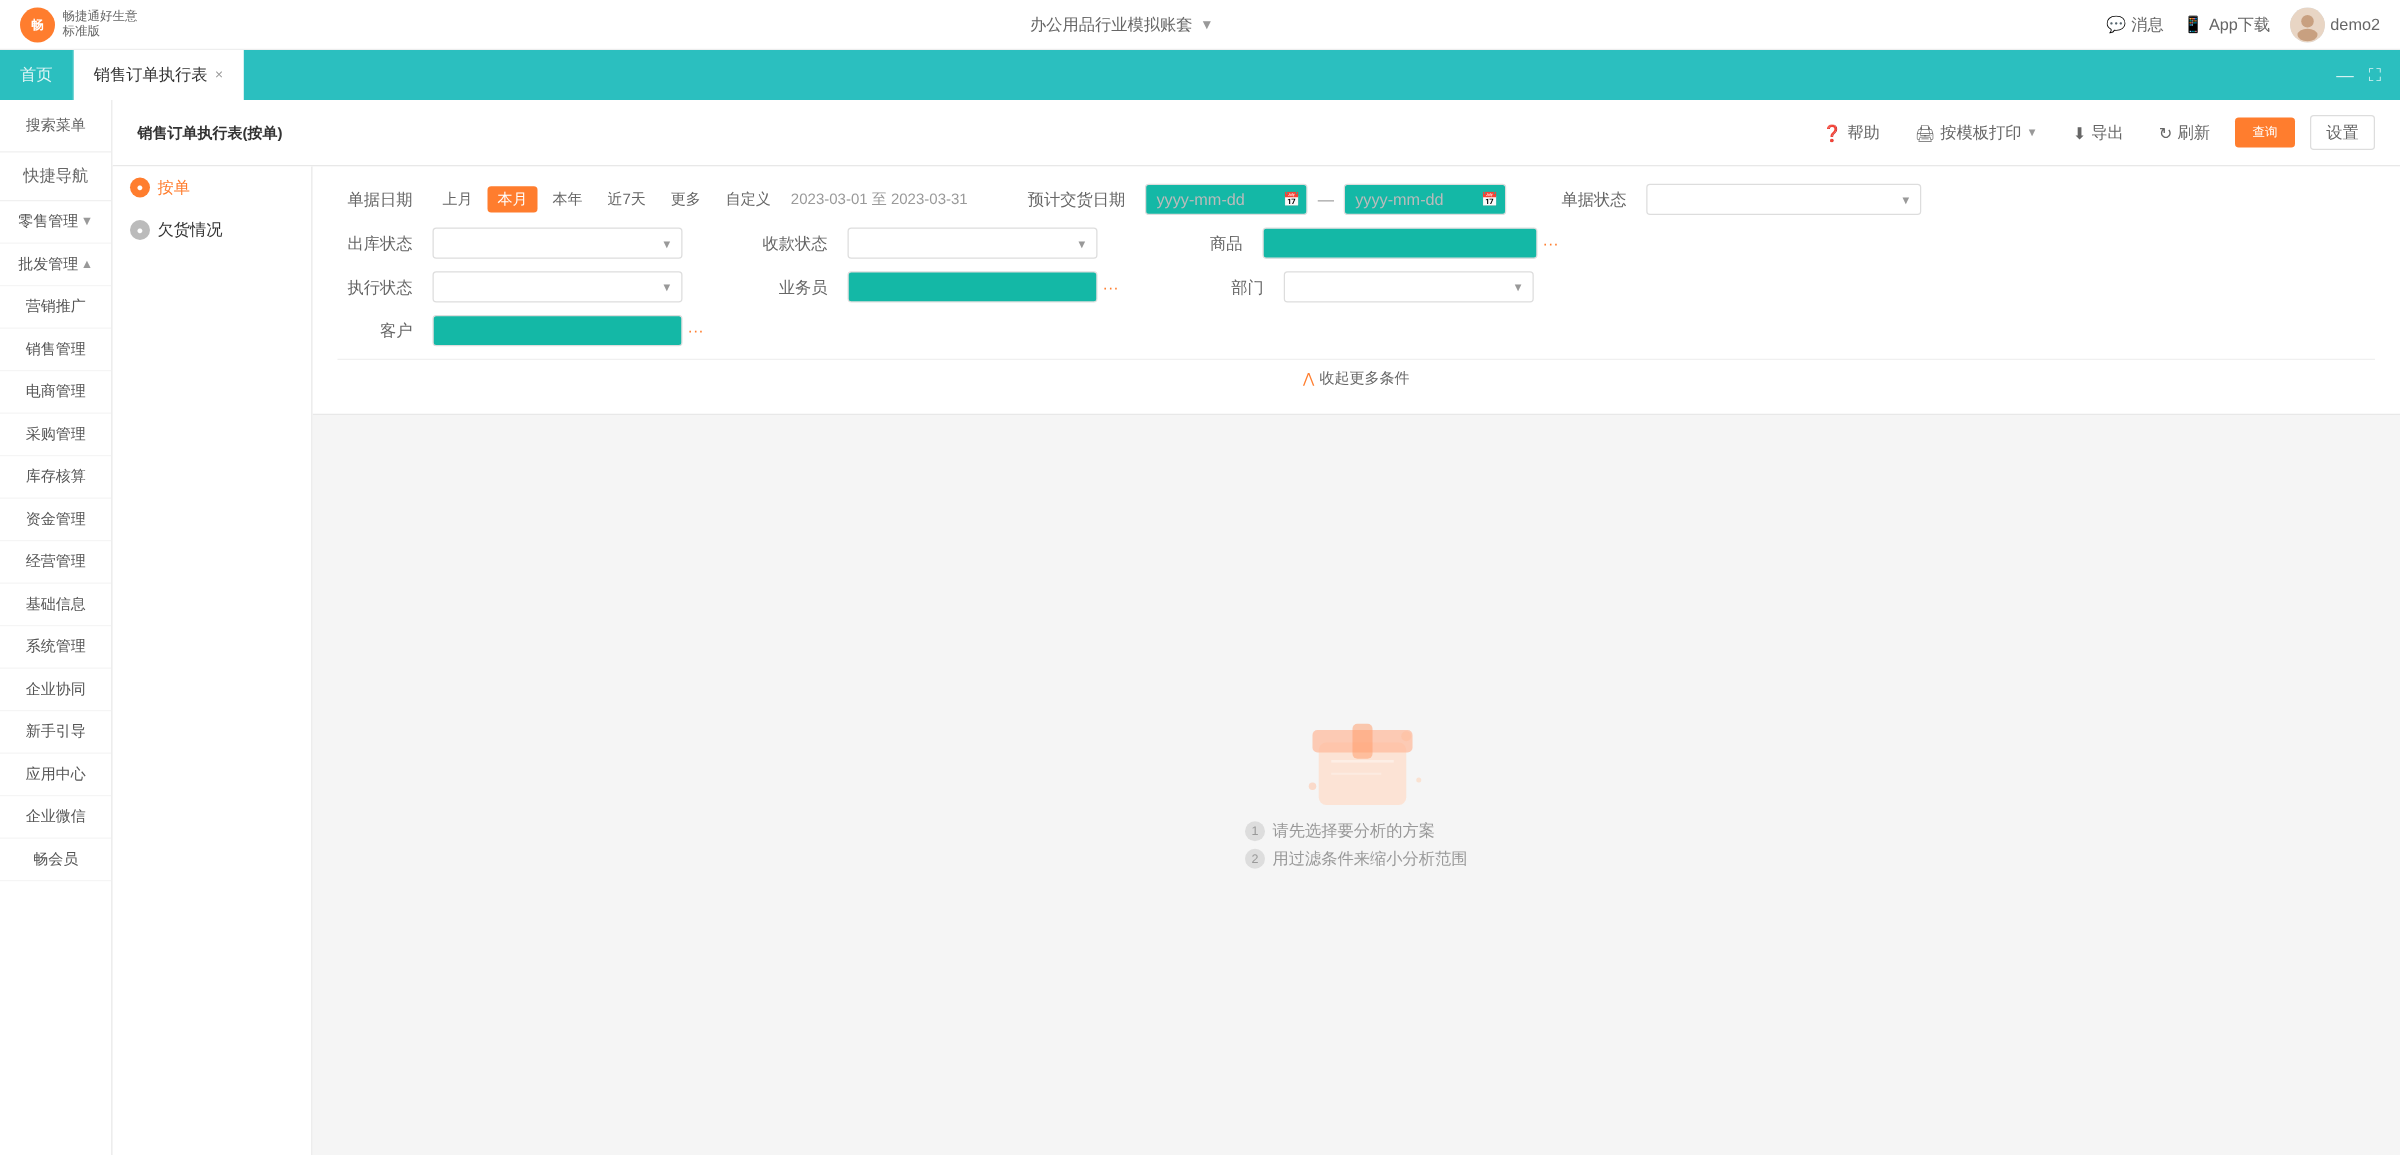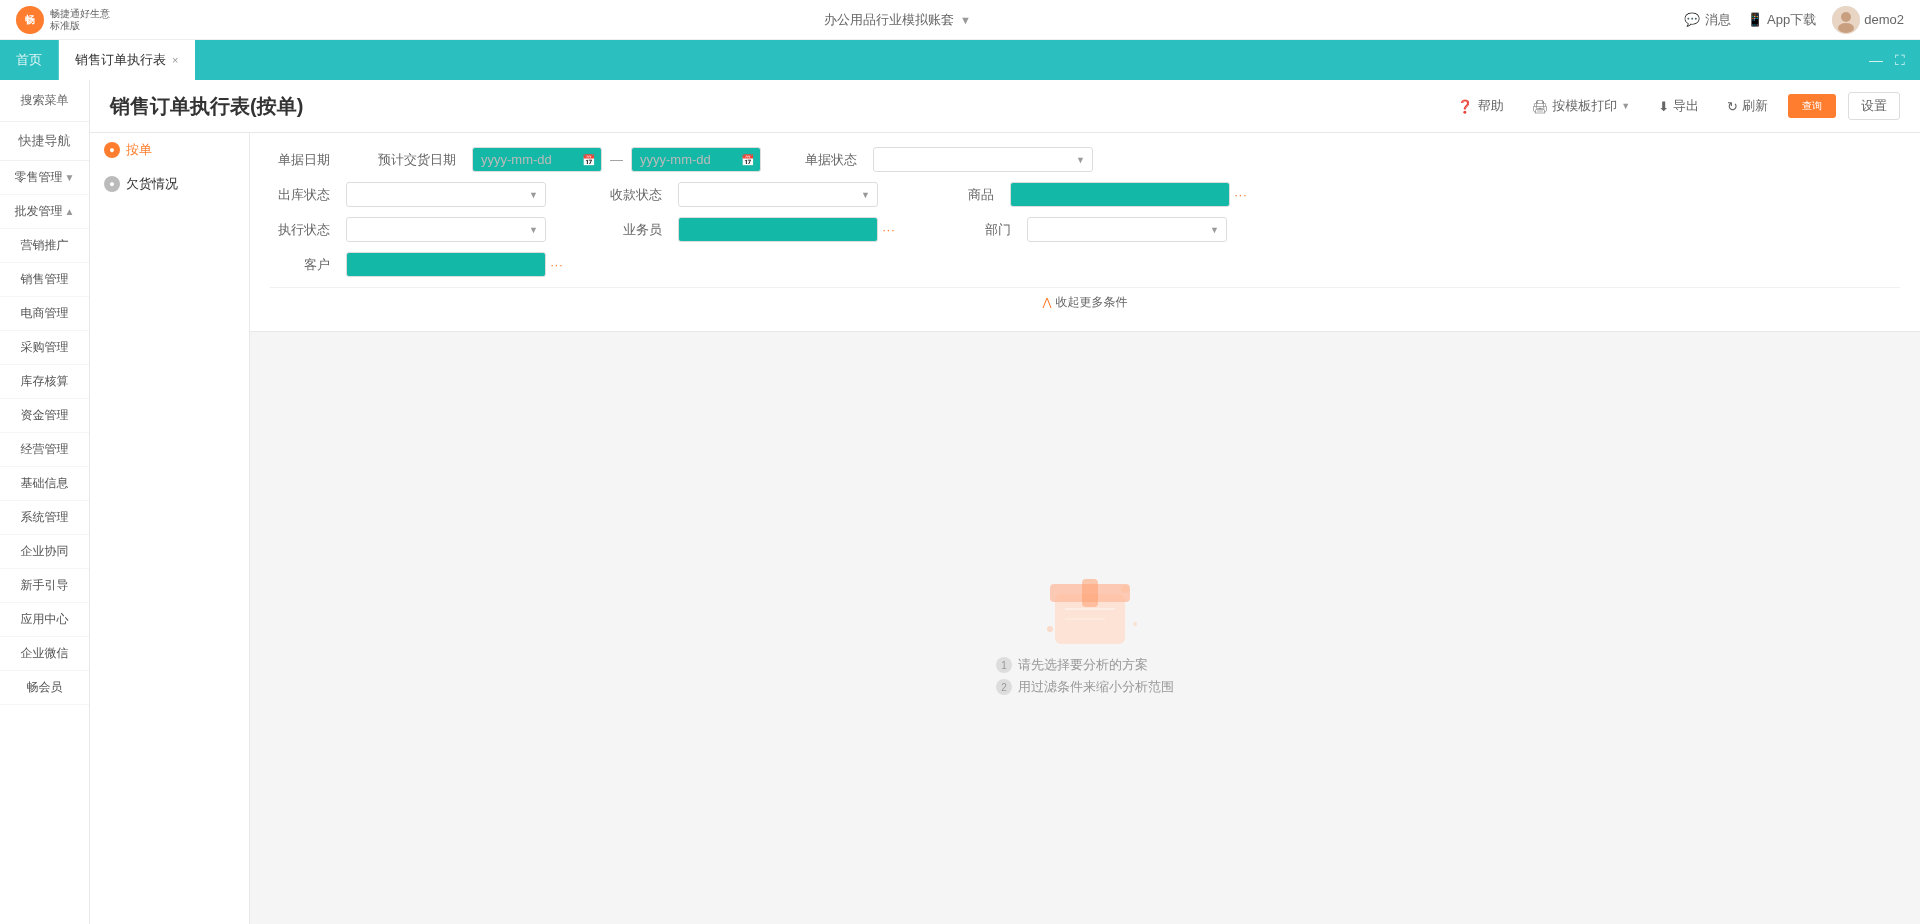--- a/index.html
+++ b/index.html
@@ -195,21 +195,21 @@
     .page-header {
       background: #fff;
       padding: 12px 20px 0 20px;
       border-bottom: 1px solid #e8e8e8;
       display: flex;
       align-items: center;
       justify-content: space-between;
       flex-shrink: 0;
     }
     .page-title {
-      font-size: 20px;
+      font-size: 12px;
       font-weight: bold;
       color: #333;
       padding-bottom: 12px;
     }
     .page-header-actions {
       display: flex;
       align-items: center;
       gap: 12px;
       padding-bottom: 12px;
     }
@@ -641,20 +641,31 @@
           <span>欠货情况</span>
         </div>
       </div>
 
       <div class="right-panel">
 
         <div class="filter-area">
 
           <div class="filter-row">
             <span class="filter-label">单据日期</span>
+            <div class="filter-control">
+              <div class="date-tabs">
+                <span class="date-tab">上月</span>
+                <span class="date-tab active">本月</span>
+                <span class="date-tab">本年</span>
+                <span class="date-tab">近7天</span>
+                <span class="date-tab">更多</span>
+                <span class="date-tab">自定义</span>
+              </div>
+              <span class="date-range-text">2023-03-01 至 2023-03-31</span>
+            </div>
             <span class="filter-label" style="margin-left:32px;">预计交货日期</span>
             <div class="filter-control">
               <div class="date-input-wrapper">
                 <input class="filter-input" type="text" style="width: 130px; padding-right: 28px;" placeholder="yyyy-mm-dd">
               </div>
               <span class="date-sep">—</span>
               <div class="date-input-wrapper">
                 <input class="filter-input" type="text" style="width: 130px; padding-right: 28px;" placeholder="yyyy-mm-dd">
               </div>
             </div>

